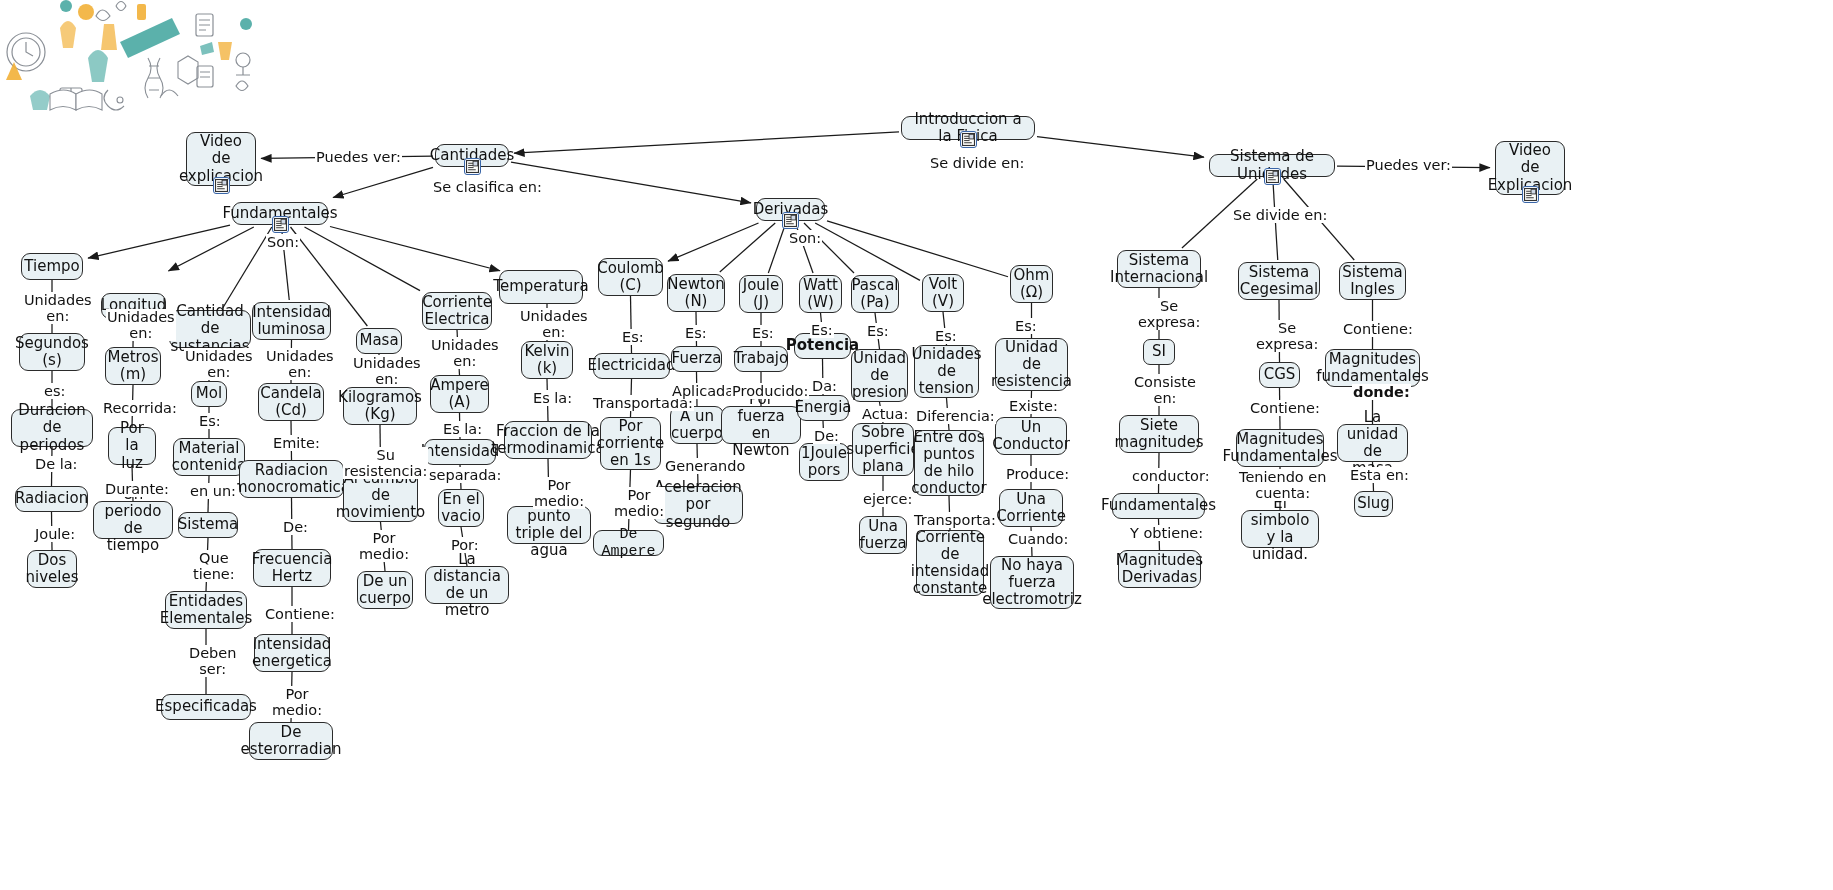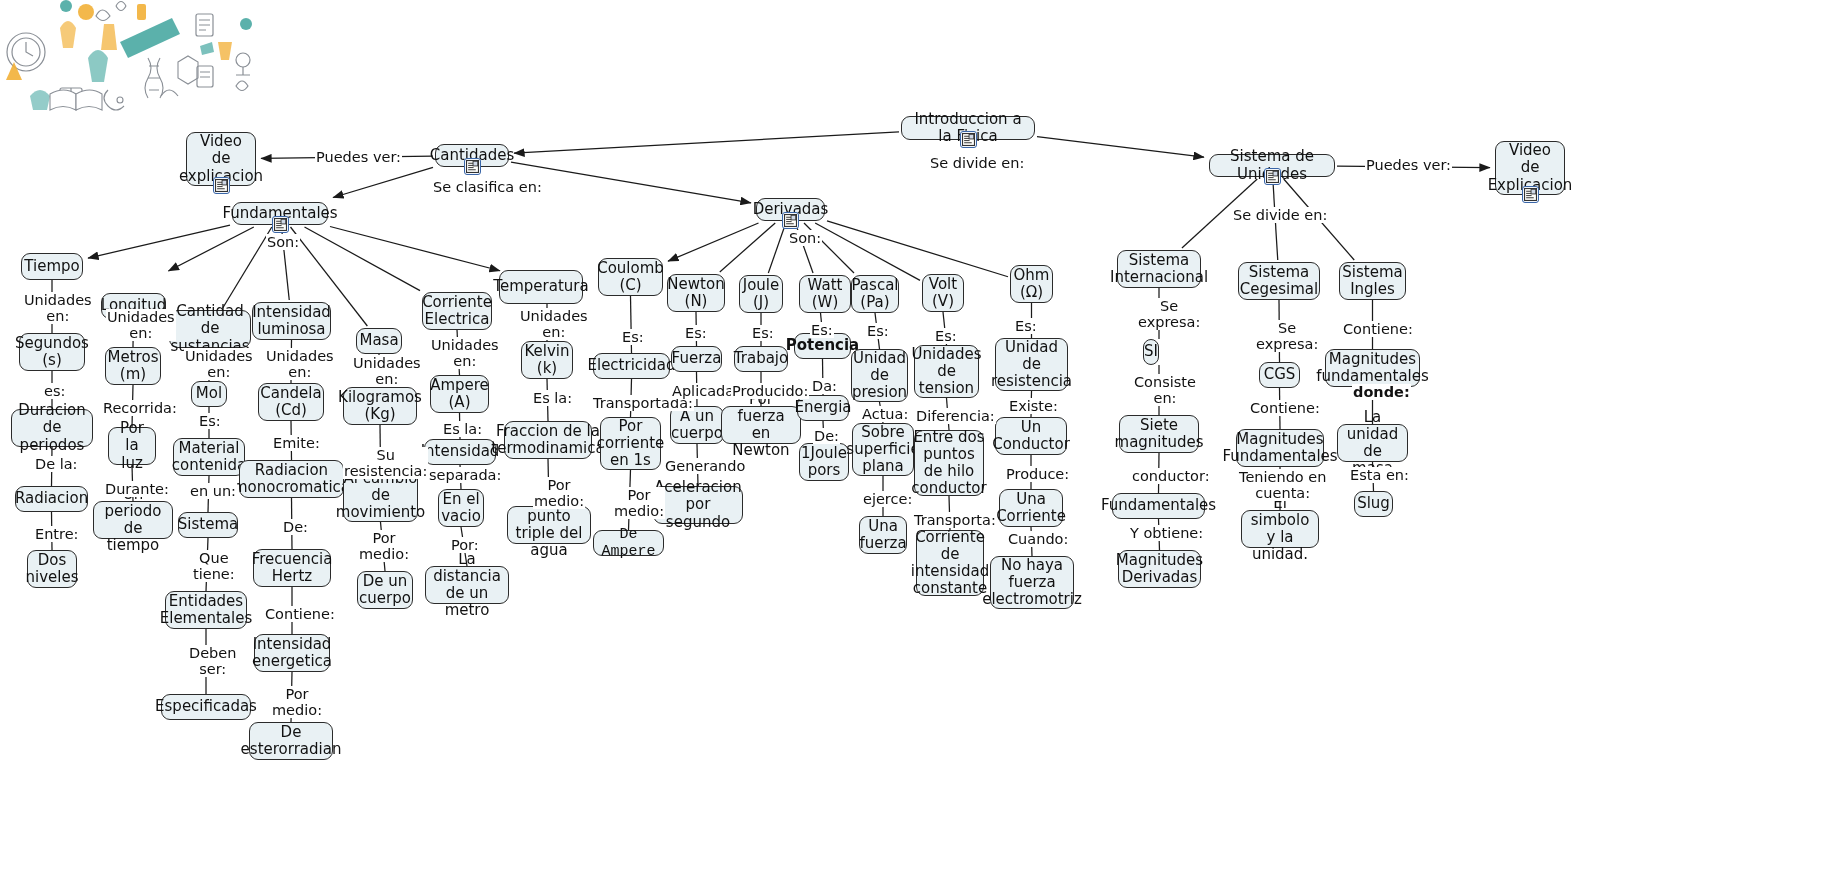--- a/index.html
+++ b/index.html
@@ -366,21 +366,21 @@
     <div class="node" style="left: 671px; top: 346px; width: 51px; height: 26px;"><span>Fuerza</span></div>
     <div class="node" style="left: 670px; top: 406px; width: 54px; height: 38px;"><span>A un
 cuerpo</span></div>
     <div class="node" style="left: 653px; top: 486px; width: 90px; height: 38px;"><span>Aceleracion
 por segundo</span></div>
     <div class="node" style="left: 739px; top: 275px; width: 44px; height: 38px; font-size: 15px;"><span>Joule
 (J)</span></div>
     <div class="node" style="left: 734px; top: 346px; width: 54px; height: 26px;"><span>Trabajo</span></div>
     <div class="node" style="left: 721px; top: 406px; width: 80px; height: 38px;"><span>Por fuerza
 en Newton</span></div>
-    <div class="node" style="left: 799px; top: 275px; width: 52px; height: 38px; font-size: 15px; align-items: center;"><span>Watt
+    <div class="node" style="left: 799px; top: 275px; width: 43px; height: 38px; font-size: 15px; align-items: center;"><span>Watt
 (W)</span></div>
     <div class="node" style="left: 794px; top: 333px; width: 57px; height: 26px; font-weight: bold;"><span>Potencia</span></div>
     <div class="node" style="left: 797px; top: 395px; width: 52px; height: 26px; text-align: center;"><span>Energia</span></div>
     <div class="node" style="left: 799px; top: 443px; width: 50px; height: 38px;"><span>1Joule
 pors</span></div>
     <div class="node" style="left: 851px; top: 275px; width: 48px; height: 38px; font-size: 15px;"><span>Pascal
 (Pa)</span></div>
     <div class="node" style="left: 851px; top: 349px; width: 57px; height: 53px;"><span>Unidad
 de
 presion</span></div>
@@ -409,21 +409,21 @@
 resistencia</span></div>
     <div class="node" style="left: 995px; top: 417px; width: 72px; height: 38px;"><span>Un
 Conductor</span></div>
     <div class="node" style="left: 999px; top: 489px; width: 64px; height: 38px;"><span>Una
 Corriente</span></div>
     <div class="node" style="left: 990px; top: 556px; width: 84px; height: 53px;"><span>No haya
 fuerza
 electromotriz</span></div>
     <div class="node" style="left: 1117px; top: 250px; width: 84px; height: 38px;"><span>Sistema
 Internacional</span></div>
-    <div class="node" style="left: 1143px; top: 339px; width: 16px; height: 26px; font-size: 15px;"><span>SI</span></div>
+    <div class="node" style="left: 1143px; top: 339px; width: 32px; height: 26px; font-size: 15px; border-radius: 7px;"><span>SI</span></div>
     <div class="node" style="left: 1119px; top: 415px; width: 80px; height: 38px;"><span>Siete
 magnitudes</span></div>
     <div class="node" style="left: 1112px; top: 493px; width: 93px; height: 26px;"><span>Fundamentales</span></div>
     <div class="node" style="left: 1118px; top: 550px; width: 83px; height: 38px;"><span>Magnitudes
 Derivadas</span></div>
     <div class="node" style="left: 1238px; top: 262px; width: 82px; height: 38px;"><span>Sistema
 Cegesimal</span></div>
     <div class="node" style="left: 1259px; top: 362px; width: 41px; height: 26px; font-size: 15px;"><span>CGS</span></div>
     <div class="node" style="left: 1236px; top: 429px; width: 88px; height: 38px;"><span>Magnitudes
 Fundamentales</span></div>
@@ -440,21 +440,21 @@
     <div class="linklabel" style="left: 929px; top: 155px;">Se divide en:</div>
     <div class="linklabel" style="left: 1365px; top: 157px;">Puedes ver:</div>
     <div class="linklabel" style="left: 432px; top: 179px;">Se clasifica en:</div>
     <div class="linklabel" style="left: 266px; top: 234px;">Son:</div>
     <div class="linklabel" style="left: 788px; top: 230px;">Son:</div>
     <div class="linklabel" style="left: 1232px; top: 207px;">Se divide en:</div>
     <div class="linklabel" style="left: 23px; top: 292px;">Unidades
 en:</div>
     <div class="linklabel" style="left: 43px; top: 383px;">es:</div>
     <div class="linklabel" style="left: 34px; top: 456px;">De la:</div>
-    <div class="linklabel" style="left: 34px; top: 526px;">Entre:</div>
+    <div class="linklabel" style="left: 34px; top: 526px;">Joule:</div>
     <div class="linklabel" style="left: 106px; top: 309px;">Unidades
 en:</div>
     <div class="linklabel" style="left: 102px; top: 400px;">Recorrida:</div>
     <div class="linklabel" style="left: 104px; top: 481px;">Durante:</div>
     <div class="linklabel" style="left: 184px; top: 348px;">Unidades
 en:</div>
     <div class="linklabel" style="left: 198px; top: 413px;">Es:</div>
     <div class="linklabel" style="left: 189px; top: 483px;">en un:</div>
     <div class="linklabel" style="left: 192px; top: 550px;">Que
 tiene:</div>

